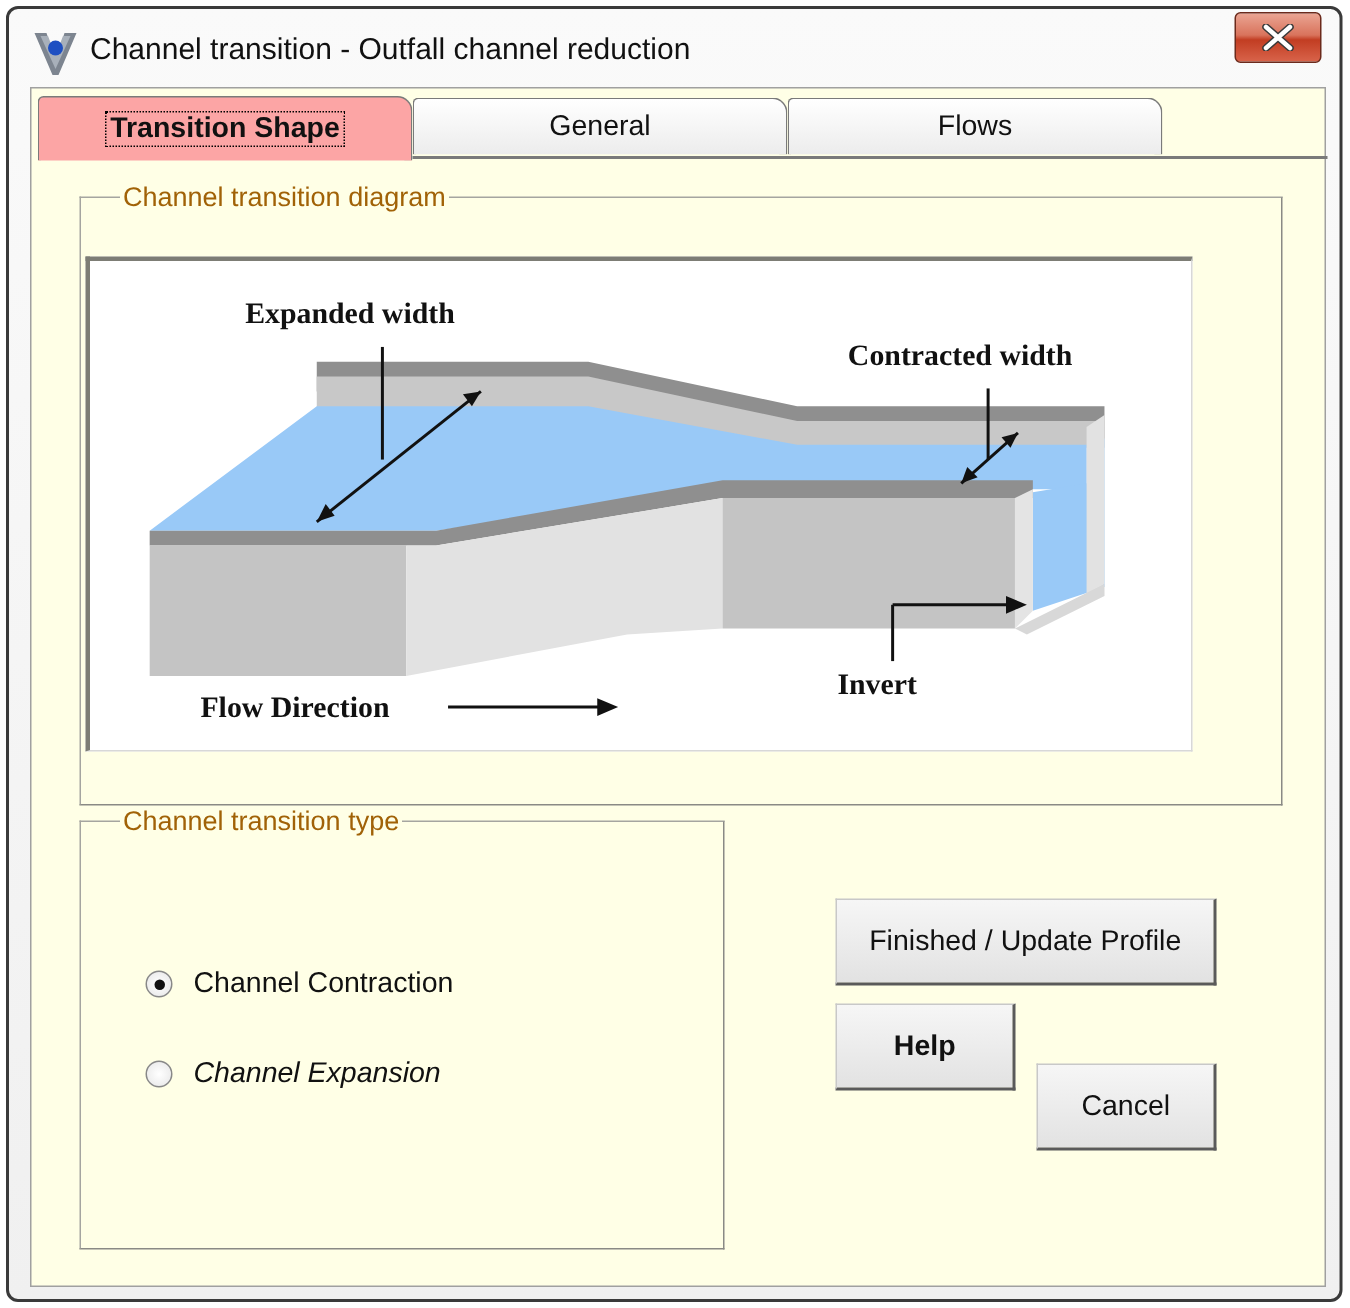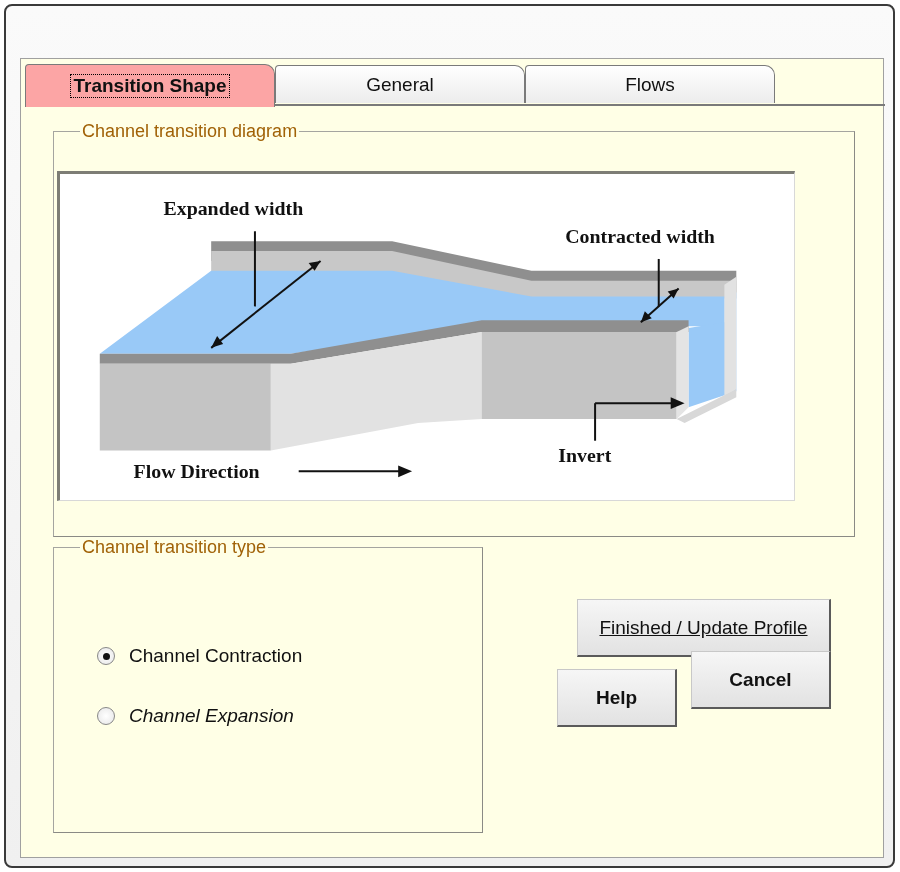--- a/index.html
+++ b/index.html
@@ -63,20 +63,34 @@
   .btn {
     position: absolute; background: linear-gradient(#f6f6f6, #e2e2e2);
     border: 1px solid #c8c8c8; border-right: 2px solid #5a5a5a; border-bottom: 2px solid #5a5a5a;
     display: flex; align-items: center; justify-content: center; font-size: 19px; cursor: pointer;
   }
 </style>
 </head>
 <body>
 
 <div class="window">
+  <div class="titlebar">
+    <svg class="app-icon" viewBox="0 0 30 32">
+      <polygon points="1,2 9,2 15,20 21,2 29,2 17,30 13,30" fill="#7d8590"></polygon>
+      <polygon points="5,4 10,4 15,17 20,4 25,4 15,26" fill="#a8b0ba"></polygon>
+      <circle cx="15" cy="12" r="5" fill="#1e4fc2"></circle>
+    </svg>
+    <div class="title-text">Channel transition - Outfall channel reduction</div>
+    <div class="close-btn">
+      <svg viewBox="0 0 22 18">
+        <path d="M3,2 L19,16 M19,2 L3,16" stroke="#3a3a3a" stroke-width="5" stroke-linecap="round"></path>
+        <path d="M3,2 L19,16 M19,2 L3,16" stroke="#ffffff" stroke-width="3" stroke-linecap="round"></path>
+      </svg>
+    </div>
+  </div>
 
   <div class="client">
     <div class="tabs">
       <div class="tab active" style="left:2px;width:250px;">
         <span>Transition Shape</span>
       </div>
       <div class="tab" style="left:252px;width:250px;">
         <span>General</span>
       </div>
       <div class="tab" style="left:502px;width:250px;">
@@ -142,17 +156,17 @@
       <div class="radio">
           <div class="dot"></div>
         </div>
       <span class="radio-label">Channel Contraction</span>
     </div>
     <div class="radio-row" style="top:646px;font-style:italic;">
       <div class="radio"></div>
       <span class="radio-label">Channel Expansion</span>
     </div>
 
-    <div class="btn" style="left:556px;top:540px;width:254px;height:58px;text-decoration:underline;">Finished / Update Profile</div>
+    <div class="btn" style="left:536px;top:540px;width:254px;height:58px;">Finished / Update Profile</div>
     <div class="btn" style="left:536px;top:610px;width:120px;height:58px;font-weight:bold;">Help</div>
-    <div class="btn" style="left:670px;top:592px;width:140px;height:58px;font-weight:bold;">Cancel</div>
+    <div class="btn" style="left:670px;top:650px;width:120px;height:58px;">Cancel</div>
   </div>
 </div>
 
 </body></html>

